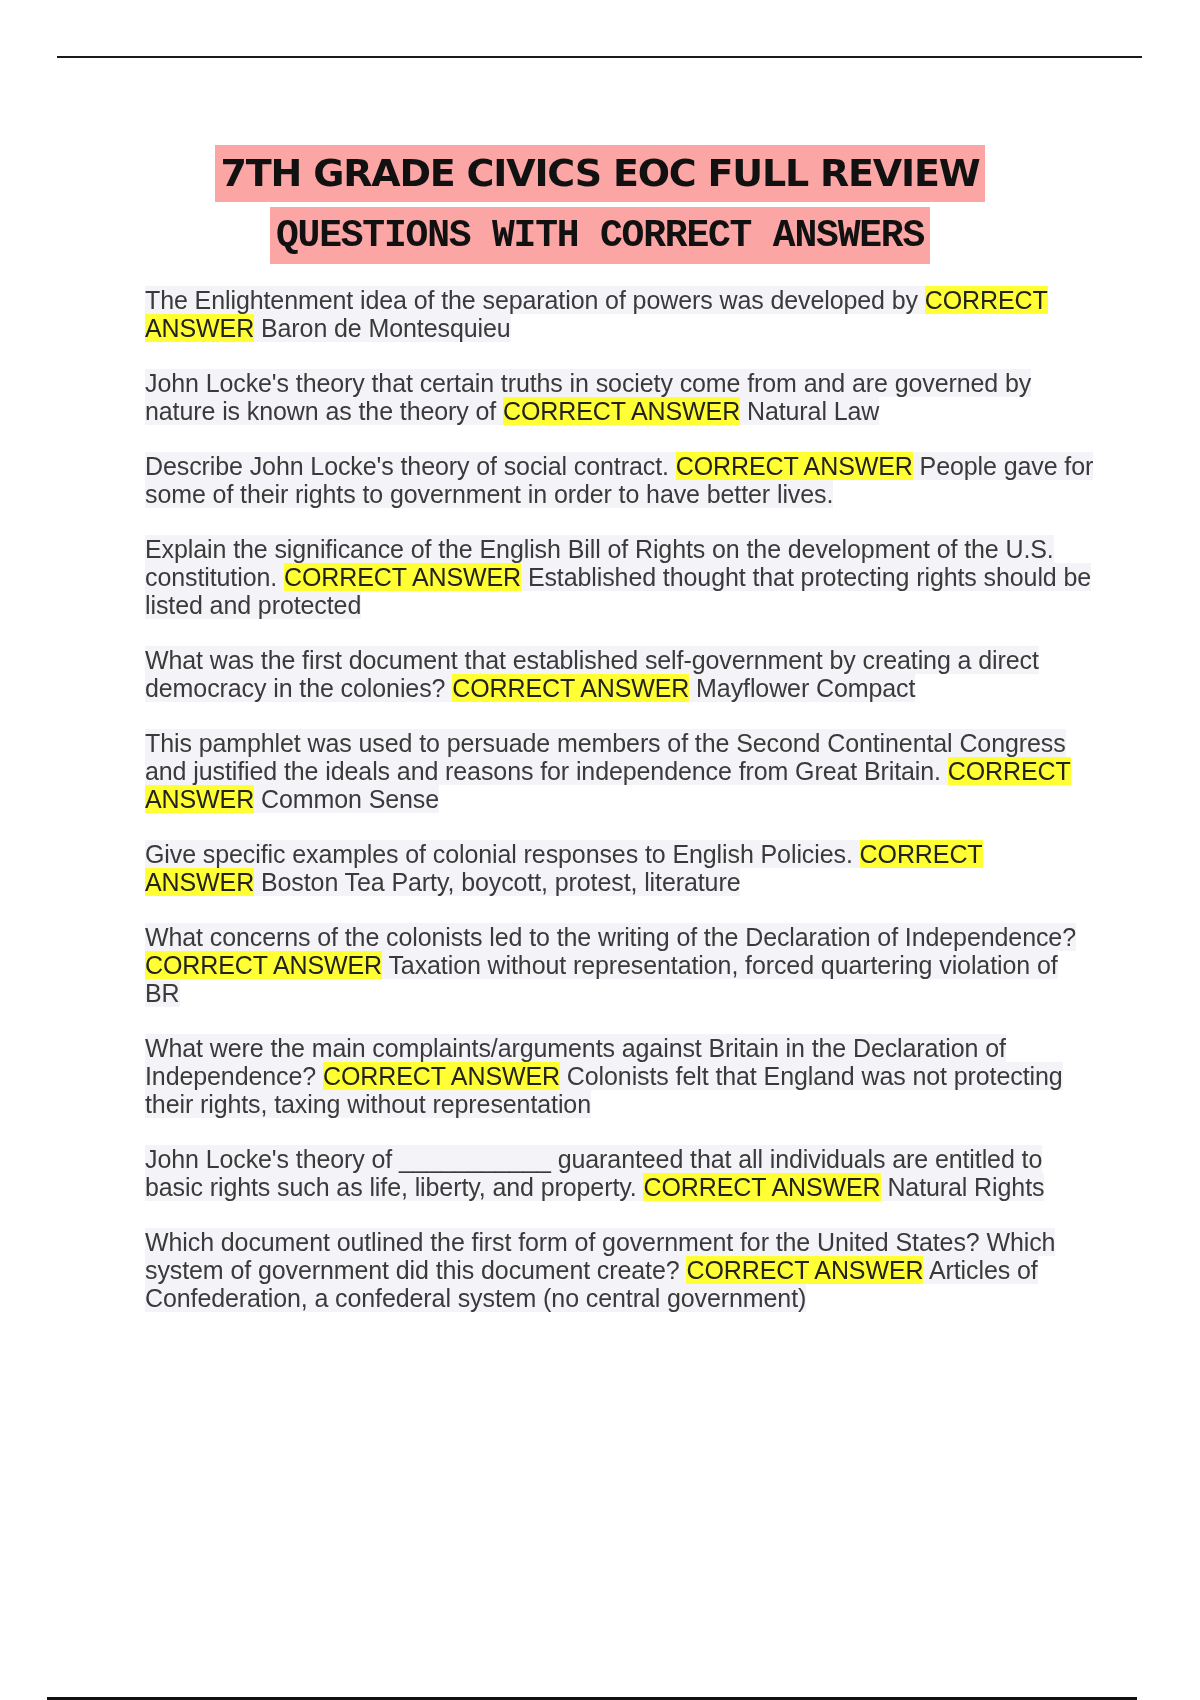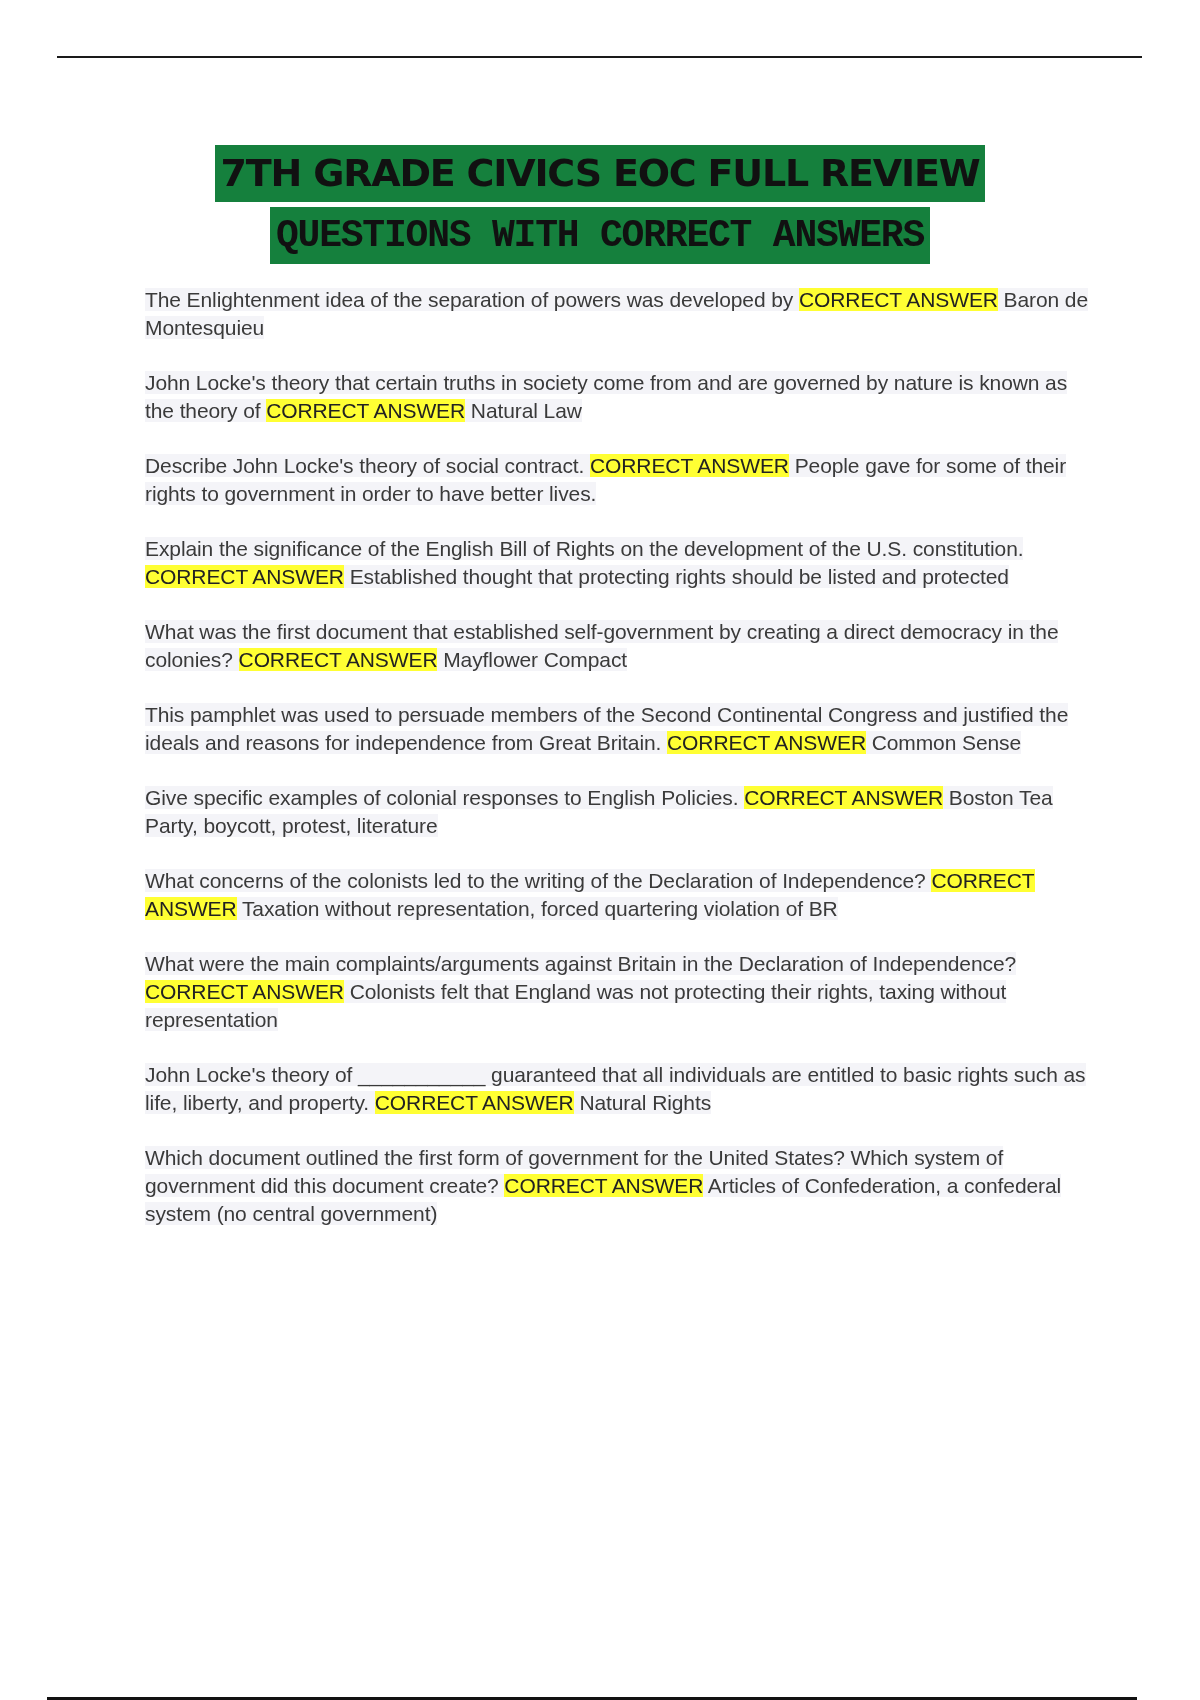--- a/index.html
+++ b/index.html
@@ -4,28 +4,28 @@
 <style>
   html, body { margin: 0; padding: 0; }
   body {
     width: 1200px; height: 1700px; background: #ffffff; position: relative; overflow: hidden;
     font-family: "Liberation Sans", sans-serif;
   }
   .rule-top { position: absolute; left: 57px; top: 56px; width: 1085px; height: 2px; background: #1a1a1a; }
   .rule-bottom { position: absolute; left: 47px; top: 1697px; width: 1090px; height: 3px; background: #111; }
   .title-wrap { position: absolute; left: 0; top: 145px; width: 1200px; text-align: center; }
   .title-line {
-    display: inline-block; background: #15803d; color: #111;
+    display: inline-block; background: #fca5a5; color: #111;
     font-family: "DejaVu Sans", sans-serif; font-weight: bold; font-size: 38px;
     letter-spacing: -1.2px; line-height: 57px; padding: 0 6px;
   }
   .title-line.l2 { margin-top: 5px; font-family: Liberation Mono, monospace; }
   .qa-list { position: absolute; left: 145px; top: 286px; width: 950px; }
   .qa {
-    font-size: 21px; line-height: 28px; color: #3a3a3a; margin-bottom: 27px;
+    font-size: 25px; line-height: 28px; color: #3a3a3a; margin-bottom: 27px;
     letter-spacing: -0.1px;
   }
   .qa .bgtext { background: #f4f4f8; box-decoration-break: clone; -webkit-box-decoration-break: clone; }
   .hl { background: #ffff33; color: #222; }
 </style>
 </head>
 <body>
 
 <div class="rule-top"></div>
 

